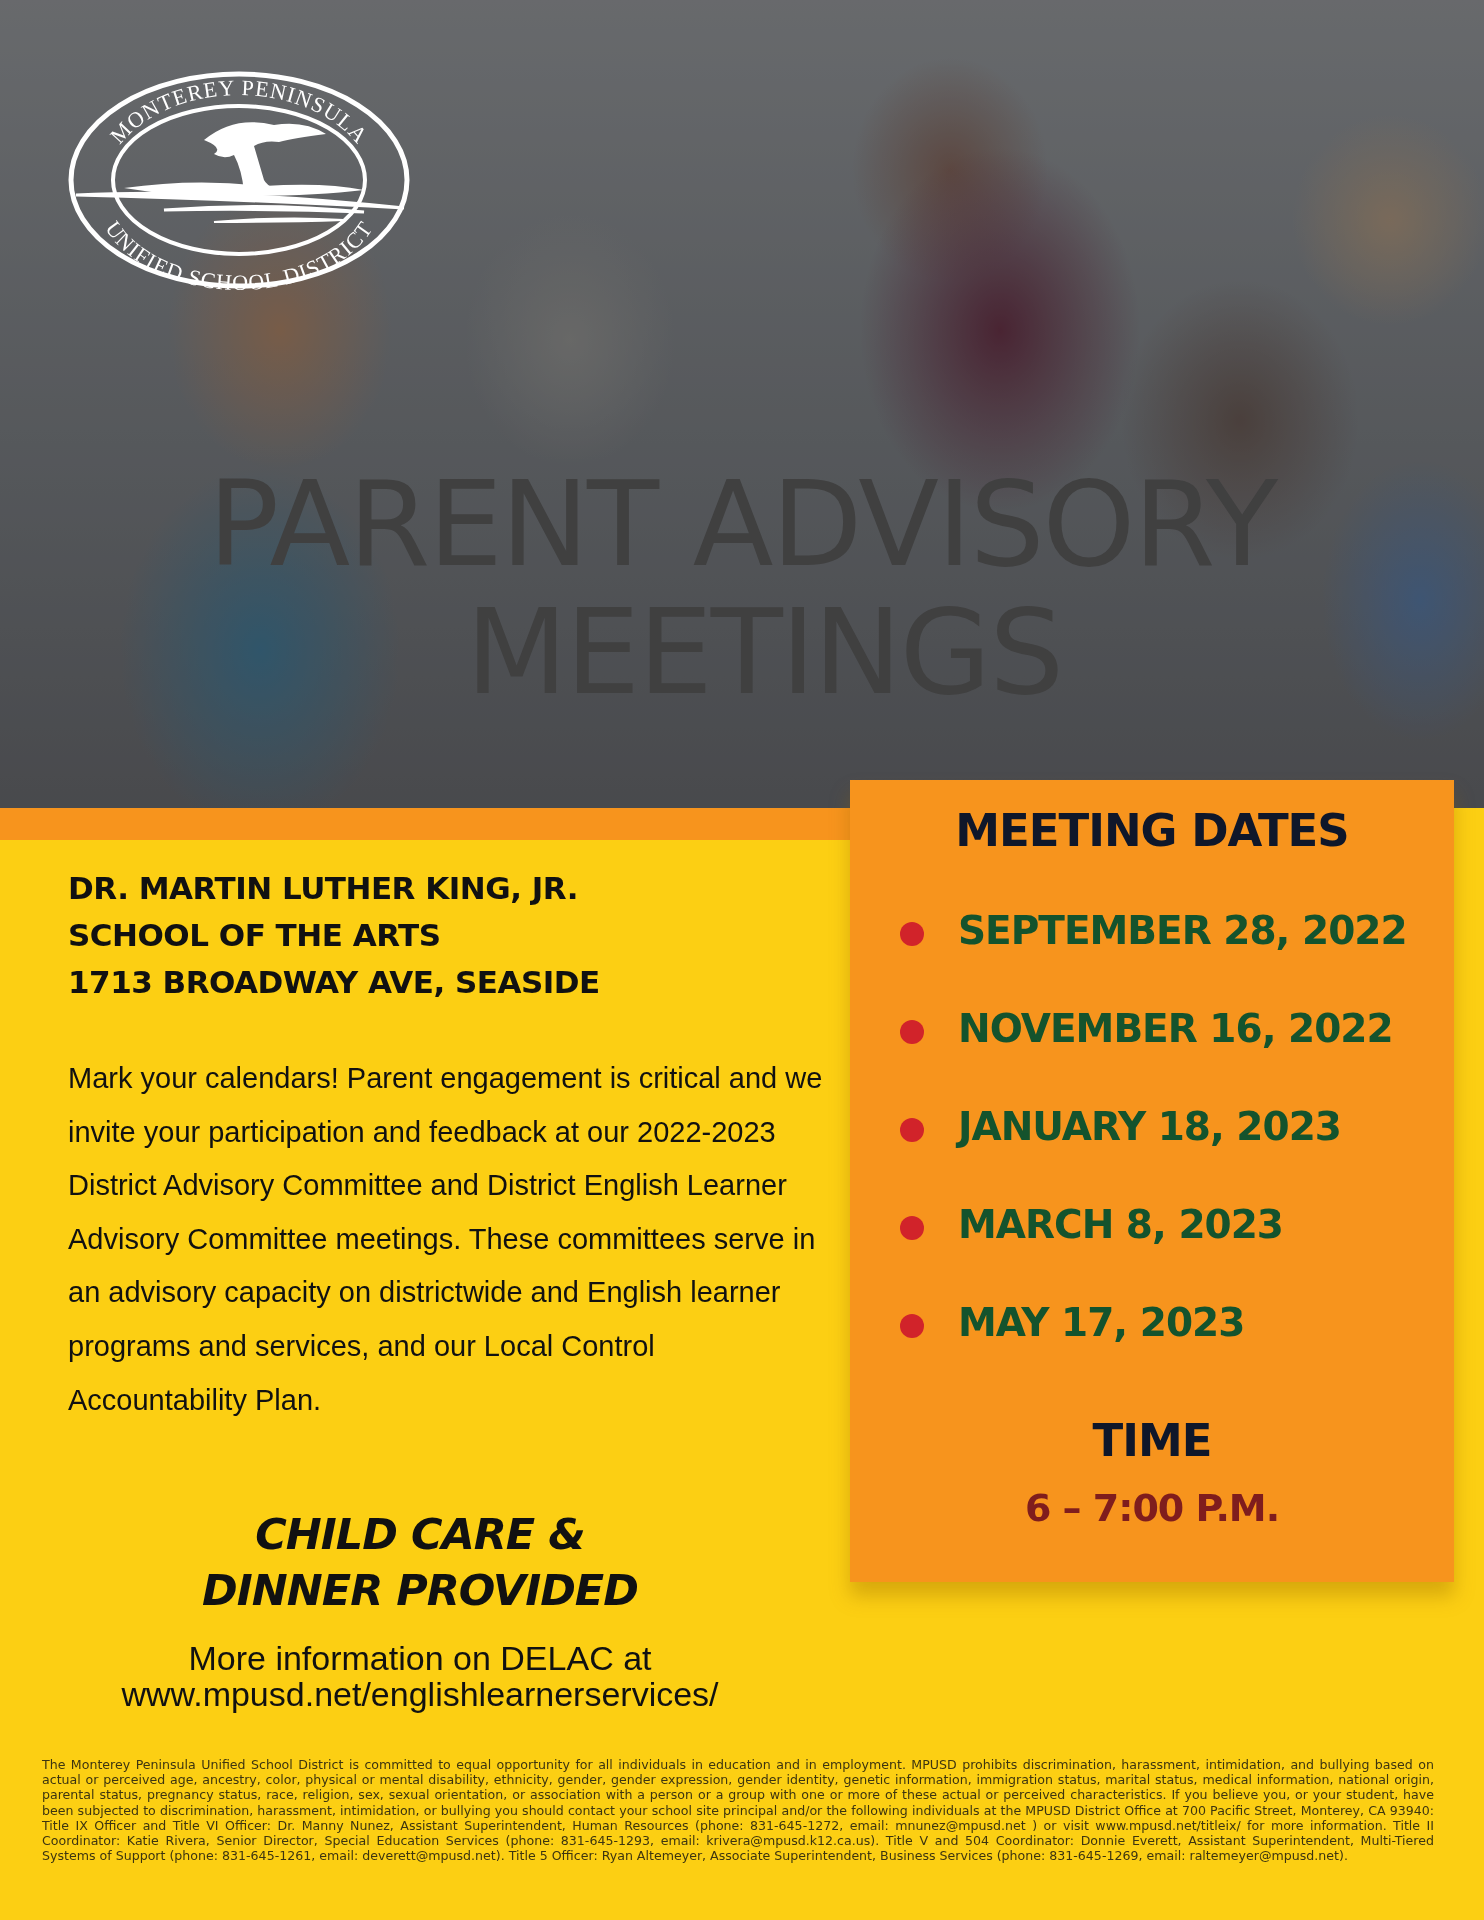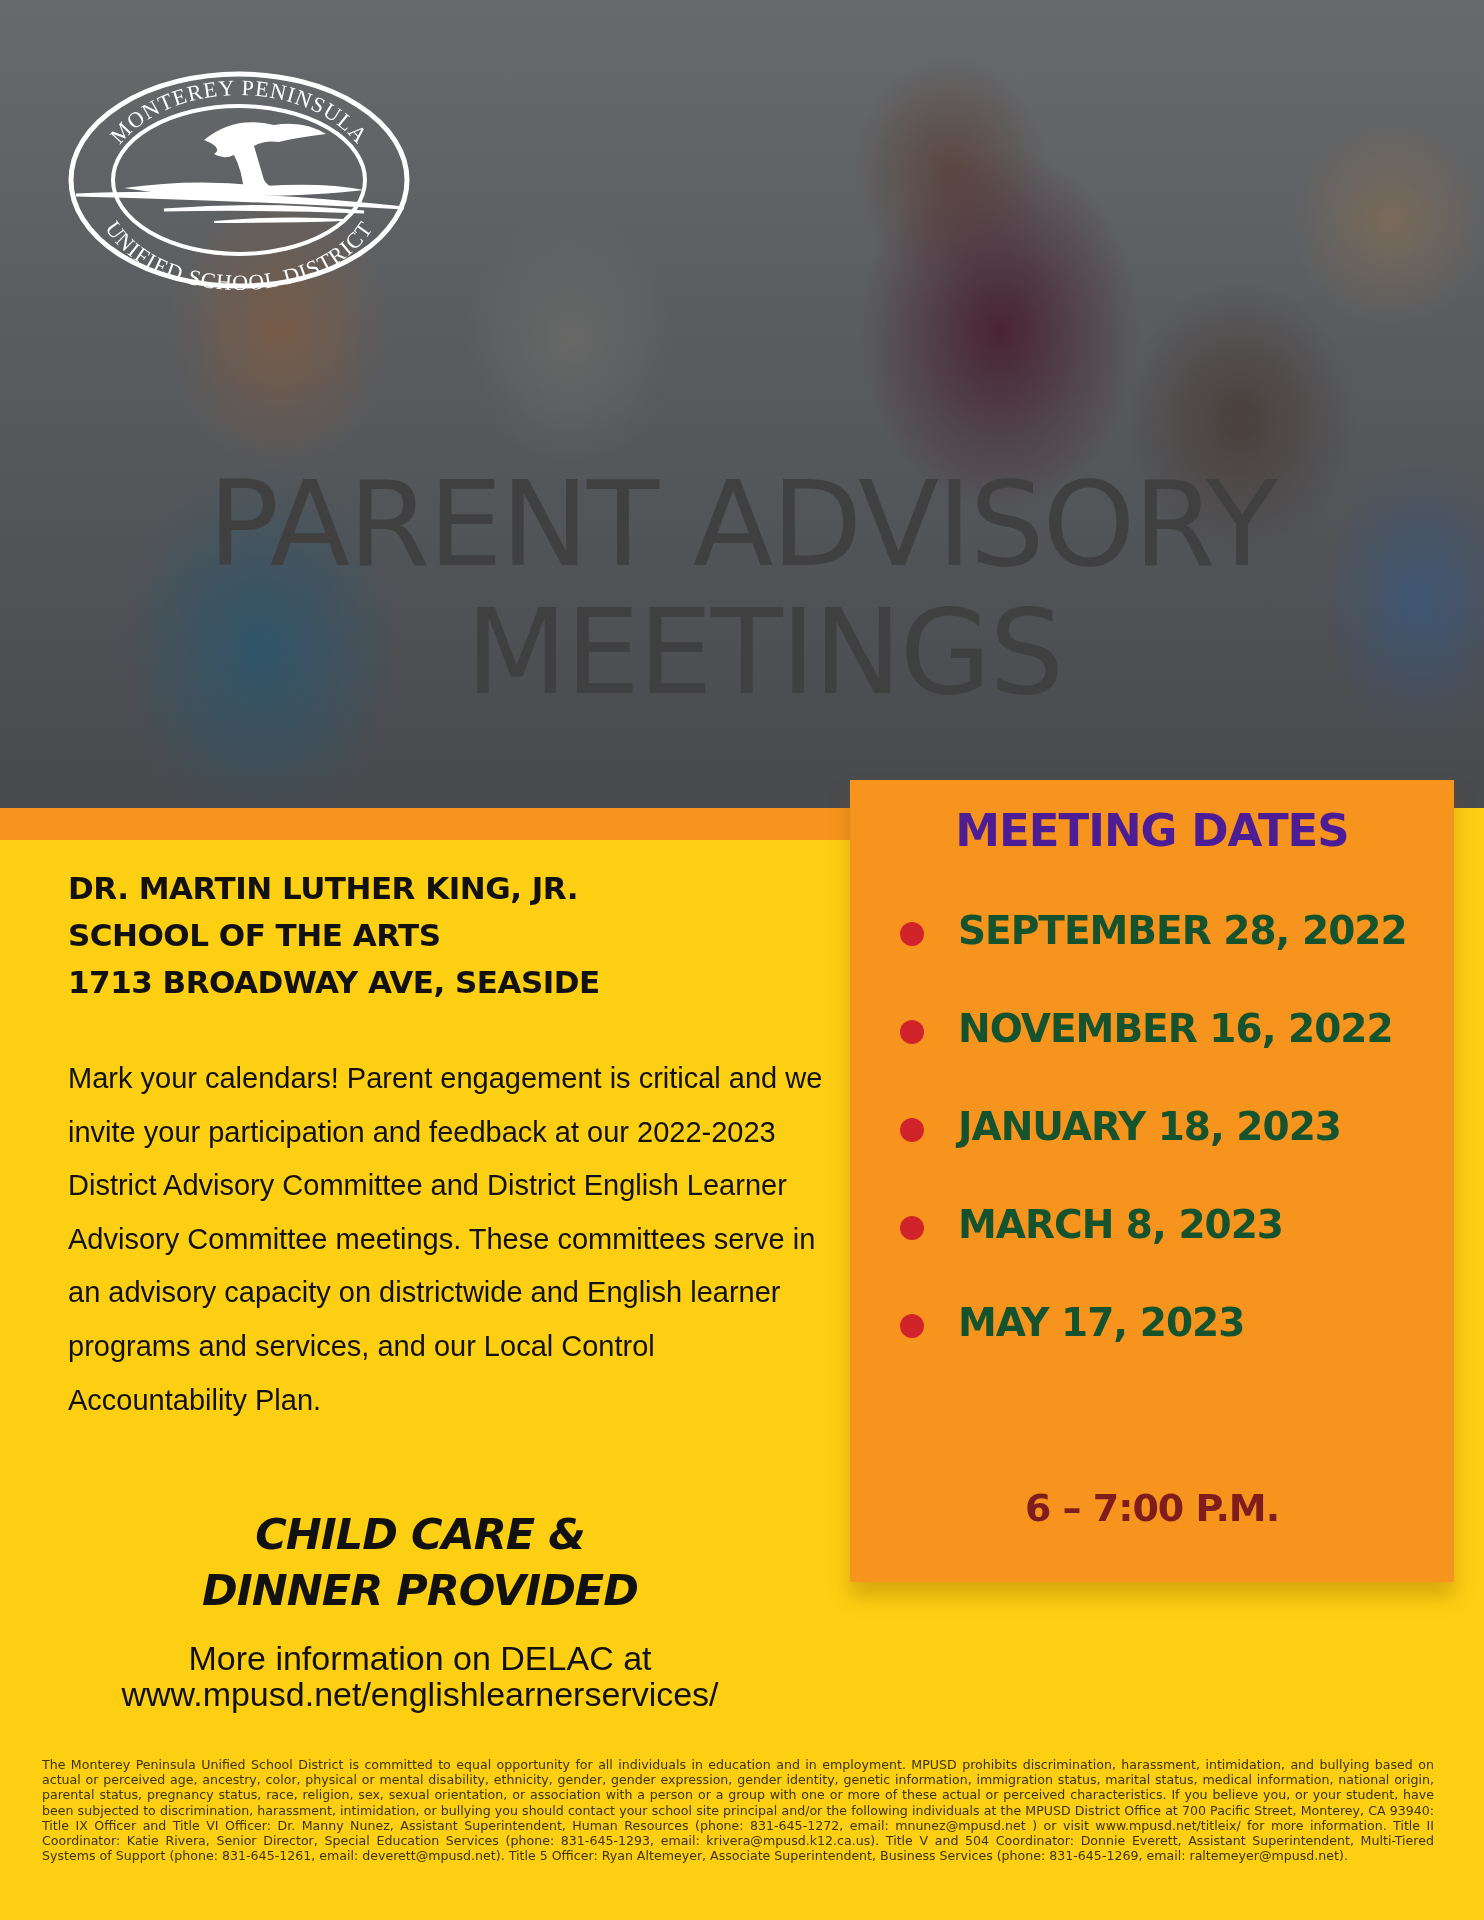--- a/index.html
+++ b/index.html
@@ -46,21 +46,21 @@
     background: #f7941d;
   }
   
   .dates-box {
     position: absolute; left: 850px; top: 780px; width: 604px; height: 802px;
     background: #f7941d;
     box-shadow: 0 14px 18px rgba(150,100,0,0.35);
   }
   .box-title {
     position: absolute; left: 0; width: 604px; text-align: center;
-    color: #4c1d95; font-family: "DejaVu Sans", sans-serif; font-weight: bold;
+    color: #0f172a; font-family: "DejaVu Sans", sans-serif; font-weight: bold;
     font-size: 45px; letter-spacing: -1px;
   }
   .date-item {
     position: absolute; left: 50px; height: 60px; display: flex; align-items: center;
   }
   .bullet {
     width: 24px; height: 24px; border-radius: 50%; background: #d1232a;
     margin-right: 34px; margin-top: 8px;
   }
   .date-text {
@@ -158,20 +158,21 @@
   </div>
   <div class="date-item" style="top: 414px;">
     <span class="bullet"></span>
     <span class="date-text">MARCH 8, 2023</span>
   </div>
   <div class="date-item" style="top: 512px;">
     <span class="bullet"></span>
     <span class="date-text">MAY 17, 2023</span>
   </div>
 
+  <div class="box-title" style="top: 634px;">TIME</div>
   <div class="time-value" style="top: 706px;">6 – 7:00 P.M.</div>
 </div>
 
 <div class="venue">
   <span>DR. MARTIN LUTHER KING, JR.</span>
   <span>SCHOOL OF THE ARTS</span>
   <span>1713 BROADWAY AVE, SEASIDE</span>
 </div>
 
 <p class="intro" style="margin:0;">Mark your calendars! Parent engagement is critical and we invite your participation and feedback at our 2022-2023 District Advisory Committee and District English Learner Advisory Committee meetings. These committees serve in an advisory capacity on districtwide and English learner programs and services, and our Local Control Accountability Plan.</p>

